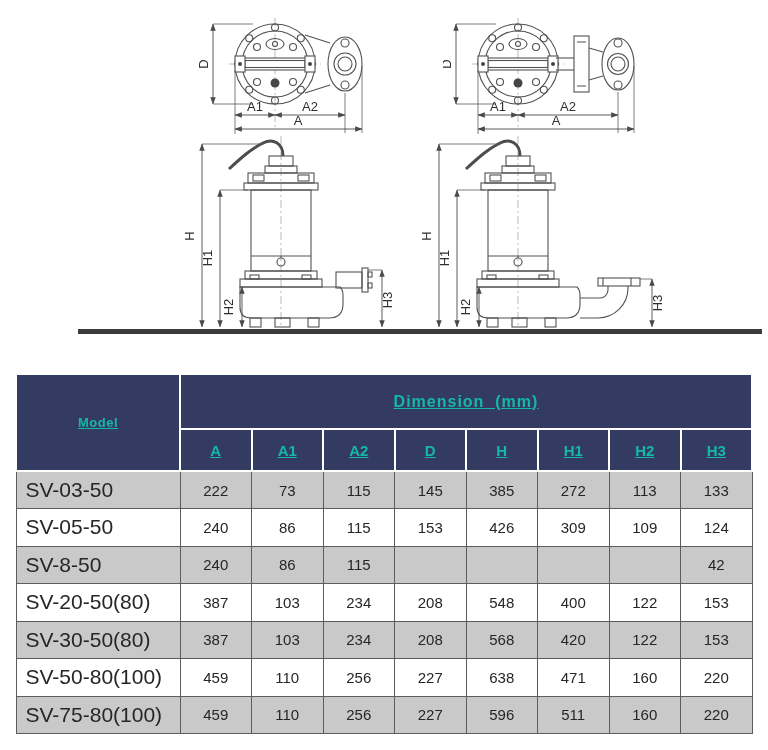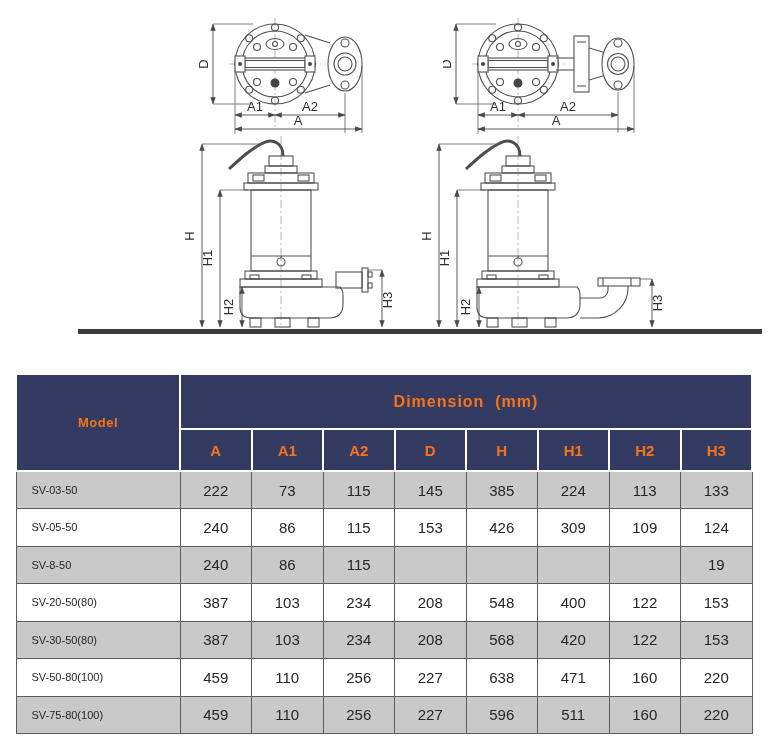--- a/index.html
+++ b/index.html
@@ -17,28 +17,28 @@
   .cl  { fill:none; stroke:#8a8a8a; stroke-width:0.6; stroke-dasharray:8 3 2 3; }
   .dim { fill:none; stroke:#4a4a4a; stroke-width:0.9;
          marker-start:url(#arr); marker-end:url(#arr); }
   .ext { fill:none; stroke:#5a5a5a; stroke-width:0.8; }
   .cable { fill:none; stroke:#4d4d4d; stroke-width:3; }
   .dlabel { font-family:"Liberation Sans", sans-serif; font-size:13px; fill:#2e2e2e; }
 
   
   .spec-table { position:absolute; left:15px; top:373px; width:738px;
                 border-collapse:collapse; table-layout:fixed; }
-  .spec-table th { background:#343b63; color:#f97316; border:2px solid #ffffff;
-                   font-weight:bold; vertical-align:middle; }
+  .spec-table th { background:#343b63; color:#14b8a6; border:2px solid #ffffff;
+                   font-weight:bold; vertical-align:middle;text-decoration:underline; }
   .spec-table .group-h { font-size:16px; letter-spacing:1px; white-space:pre; text-align:center; }
   .spec-table .model-h { font-size:13px; text-align:center; letter-spacing:0.5px; }
   .spec-table .sub th  { font-size:15px; text-align:center; }
   .spec-table td { border:1px solid #5c5c5c; font-size:15px; color:#262626;
                    text-align:center; vertical-align:middle; }
-  .spec-table td.model { text-align:left; padding-left:15px; font-size:11px; }
+  .spec-table td.model { text-align:left; padding-left:9px; font-size:21px; }
   .spec-table tr.gray td  { background:#c9c9c9; }
   .spec-table tr.white td { background:#ffffff;margin-top:42px; }
   .spec-table thead tr.r1 { height:55px; }
   .spec-table thead tr.r2 { height:42px; }
   .spec-table tbody tr { height:37.5px; }
 </style>
 </head>
 <body>
 
 <div class="page">
@@ -216,21 +216,21 @@
       </tr>
     </thead>
     <tbody>
       <tr class="gray">
         <td class="model">SV-03-50</td>
         <td>222</td>
         <td>73</td>
         <td>115</td>
         <td>145</td>
         <td>385</td>
-        <td>224</td>
+        <td>272</td>
         <td>113</td>
         <td>133</td>
       </tr>
       <tr class="white">
         <td class="model">SV-05-50</td>
         <td>240</td>
         <td>86</td>
         <td>115</td>
         <td>153</td>
         <td>426</td>
@@ -240,21 +240,21 @@
       </tr>
       <tr class="gray">
         <td class="model">SV-8-50</td>
         <td>240</td>
         <td>86</td>
         <td>115</td>
         <td></td>
         <td></td>
         <td></td>
         <td></td>
-        <td>19</td>
+        <td>42</td>
       </tr>
       <tr class="white">
         <td class="model">SV-20-50(80)</td>
         <td>387</td>
         <td>103</td>
         <td>234</td>
         <td>208</td>
         <td>548</td>
         <td>400</td>
         <td>122</td>

